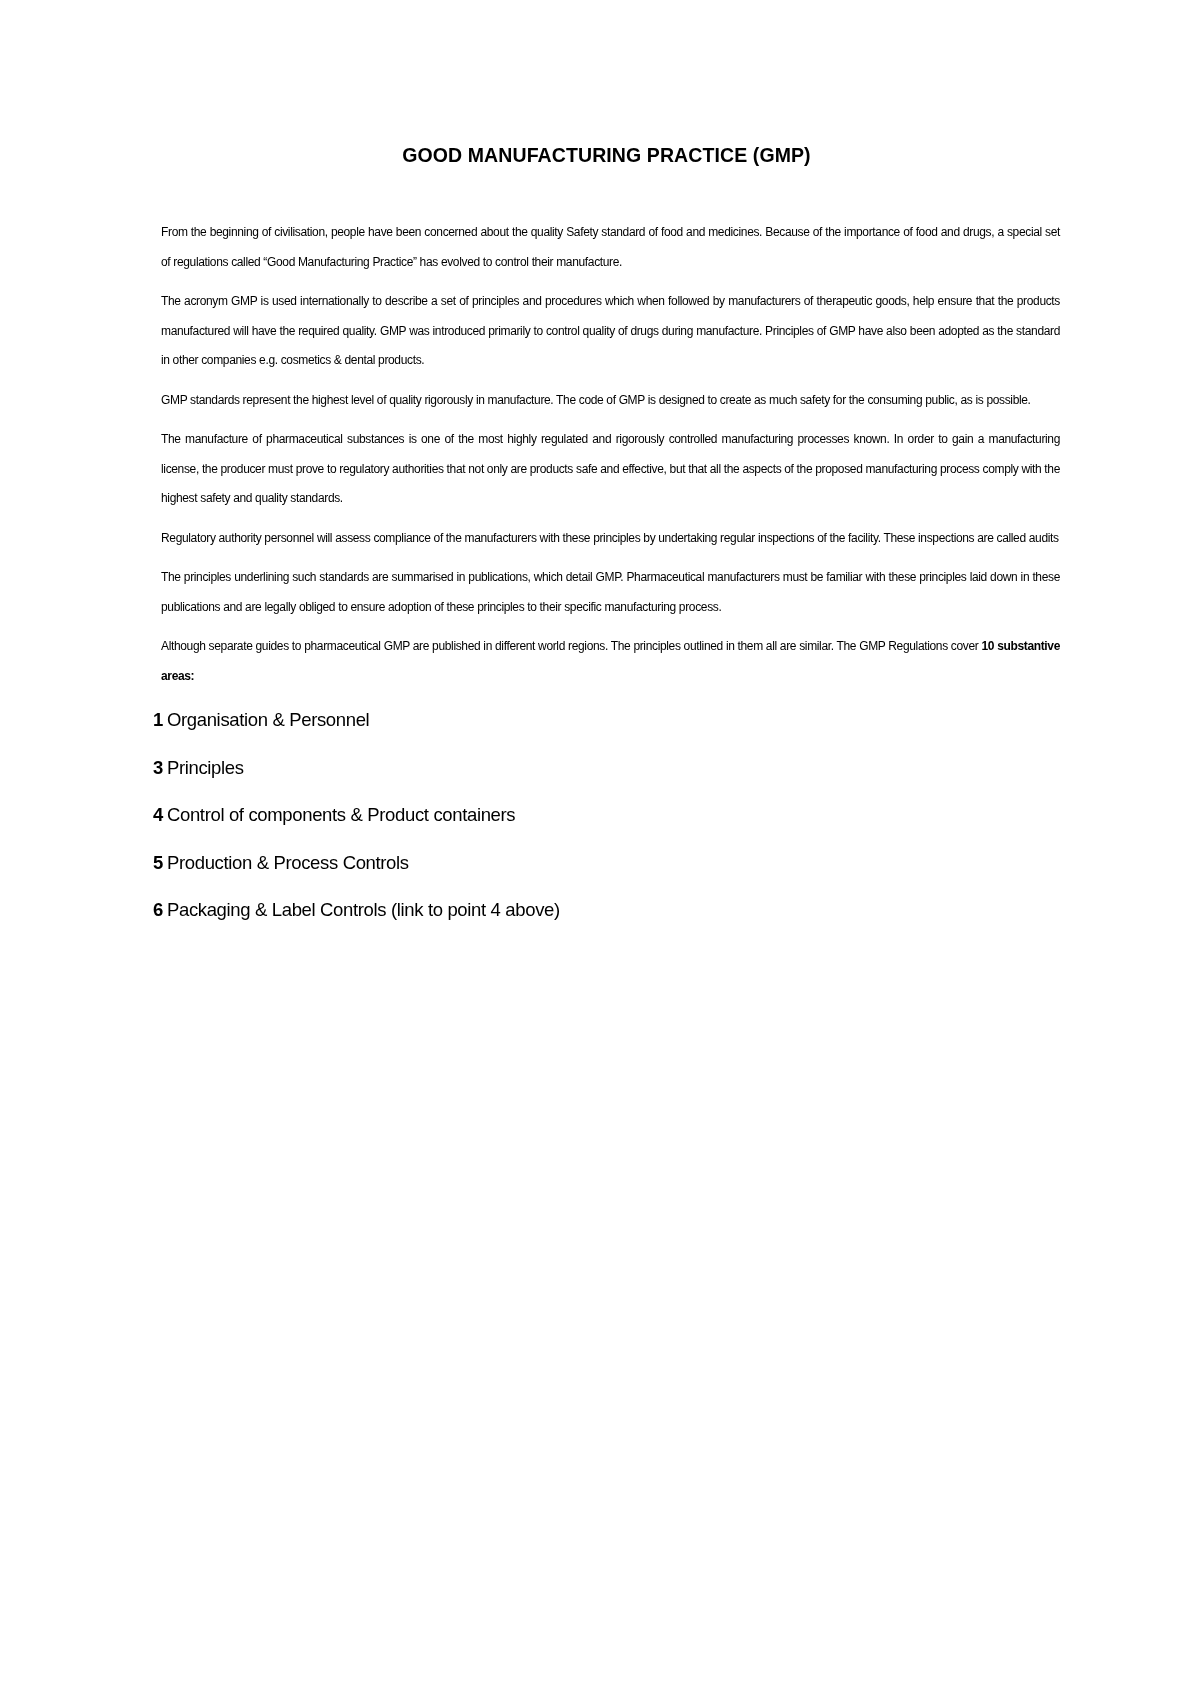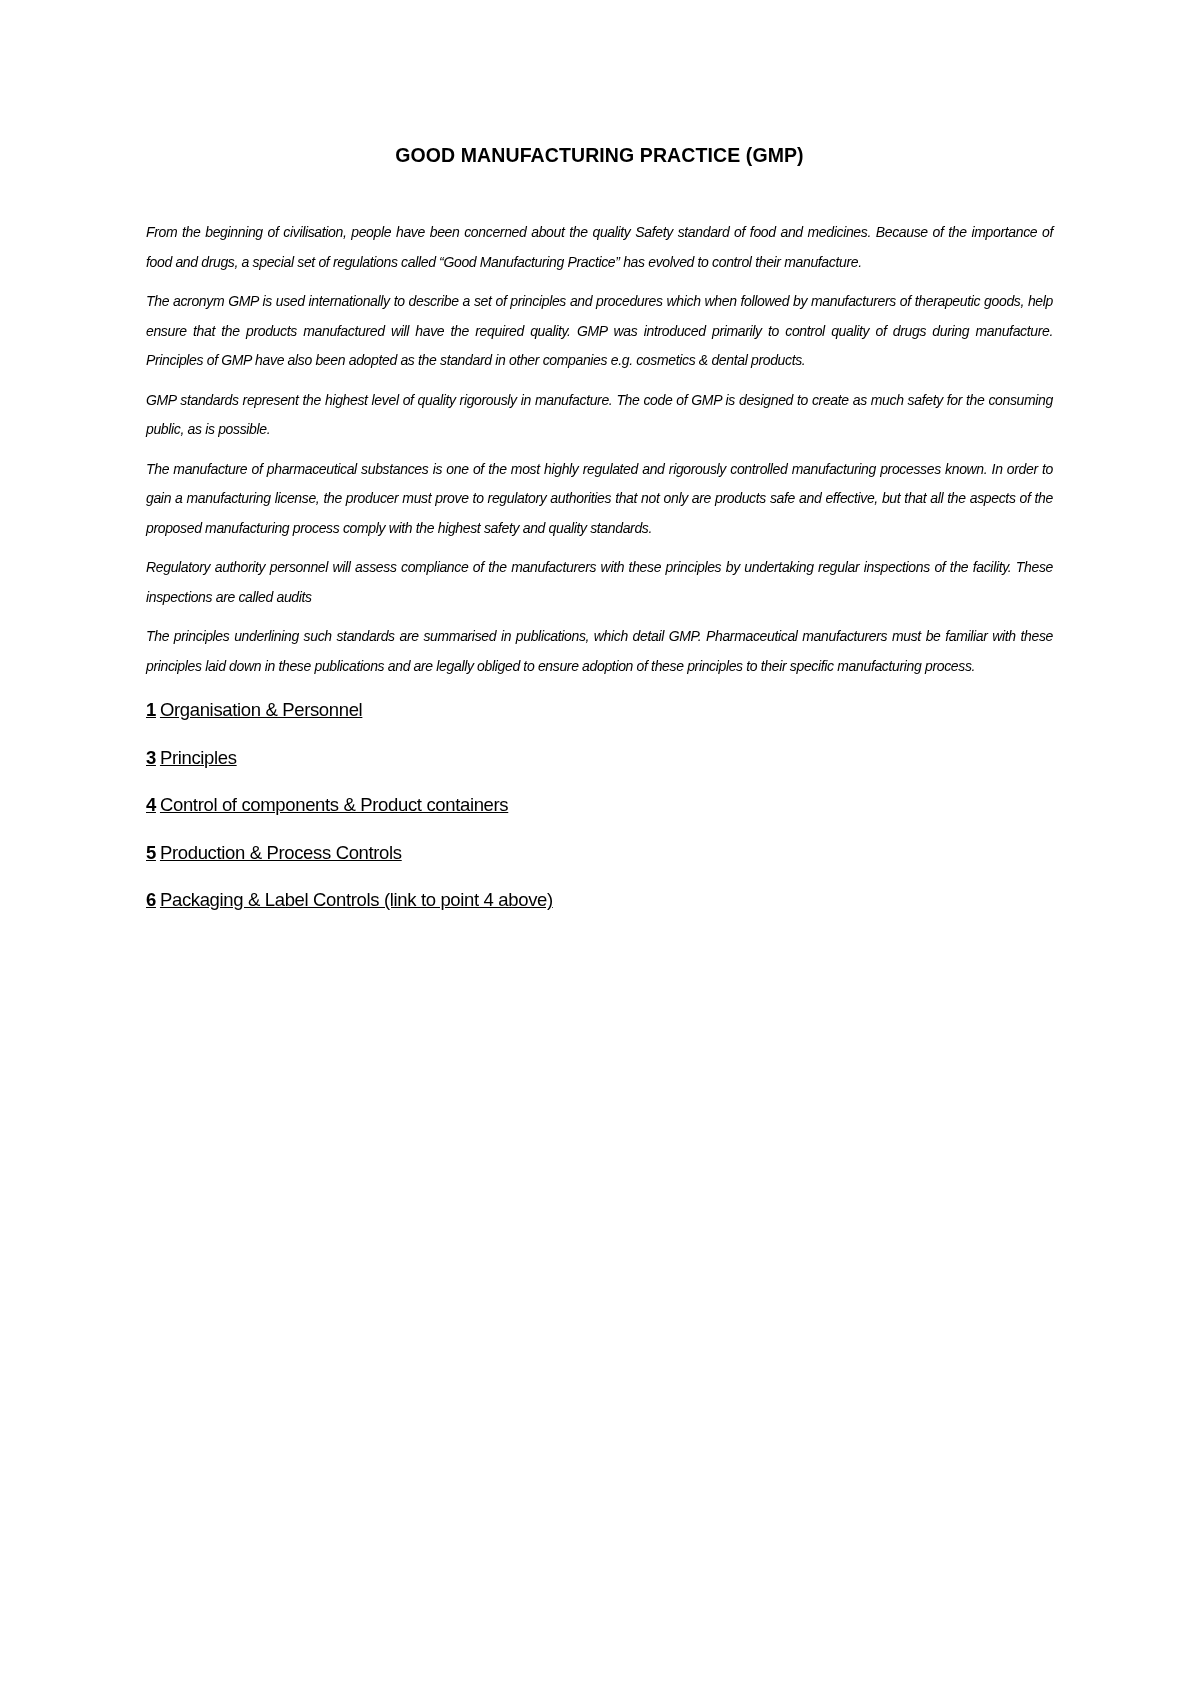--- a/index.html
+++ b/index.html
@@ -10,73 +10,72 @@
     body {
       width: 1200px;
       height: 1698px;
       position: relative;
       overflow: hidden;
       color: #000000;
       font-family: "Liberation Sans", "DejaVu Sans", sans-serif;
     }
     .page {
       position: absolute;
-      left: 146px;
+      left: 153px;
       top: 140px;
       width: 907px;
     }
     .title {
       text-align: center;
       font-weight: bold;
       font-size: 19.5px;
       line-height: 30px;
       margin: 0 0 48px 0;
       letter-spacing: 0.1px;
     }
     .para {
-      font-size: 14px;
+      font-size: 12px;
       line-height: 29.5px;
       text-align: justify;
-      margin: 0 0 10px 0;
+      margin: 0 0 10px 8px;
       letter-spacing: -0.35px;
-      font-style: italic;
     }
     .bold {
       font-weight: bold;
     }
     .list {
       margin: 14px 0 0 0;
       padding: 0;
       list-style: none;
     }
     .list-item {
       font-size: 18.5px;
       line-height: 29.5px;
       margin: 4px 0 18px 0;
       letter-spacing: -0.35px;
-      text-decoration: underline;
     }
     .list-num {
       font-weight: bold;
       margin-right: 4px;
     }
   </style>
 </head>
 <body>
 
 <div class="page">
   <h1 class="title">GOOD MANUFACTURING PRACTICE (GMP)</h1>
 
   <p class="para">From the beginning of civilisation, people have been concerned about the quality Safety standard of food and medicines. Because of the importance of food and drugs, a special set of regulations called “Good Manufacturing Practice” has evolved to control their manufacture.</p>
   <p class="para">The acronym GMP is used internationally to describe a set of principles and procedures which when followed by manufacturers of therapeutic goods, help ensure that the products manufactured will have the required quality. GMP was introduced primarily to control quality of drugs during manufacture. Principles of GMP have also been adopted as the standard in other companies e.g. cosmetics &amp; dental products.</p>
   <p class="para">GMP standards represent the highest level of quality rigorously in manufacture. The code of GMP is designed to create as much safety for the consuming public, as is possible.</p>
   <p class="para">The manufacture of pharmaceutical substances is one of the most highly regulated and rigorously controlled manufacturing processes known. In order to gain a manufacturing license, the producer must prove to regulatory authorities that not only are products safe and effective, but that all the aspects of the proposed manufacturing process comply with the highest safety and quality standards.</p>
   <p class="para">Regulatory authority personnel will assess compliance of the manufacturers with these principles by undertaking regular inspections of the facility. These inspections are called audits</p>
   <p class="para">The principles underlining such standards are summarised in publications, which detail GMP. Pharmaceutical manufacturers must be familiar with these principles laid down in these publications and are legally obliged to ensure adoption of these principles to their specific manufacturing process.</p>
 
+  <p class="para"><span>Although separate guides to pharmaceutical GMP are published in different world regions. The principles outlined in them all are similar. The GMP Regulations cover </span><span class="bold">10 substantive areas:</span></p>
 
   <ul class="list">
     <li class="list-item"><span class="list-num">1</span><span>Organisation &amp; Personnel</span></li>
     <li class="list-item"><span class="list-num">3</span><span>Principles</span></li>
     <li class="list-item"><span class="list-num">4</span><span>Control of components &amp; Product containers</span></li>
     <li class="list-item"><span class="list-num">5</span><span>Production &amp; Process Controls</span></li>
     <li class="list-item"><span class="list-num">6</span><span>Packaging &amp; Label Controls (link to point 4 above)</span></li>
   </ul>
 </div>
 

